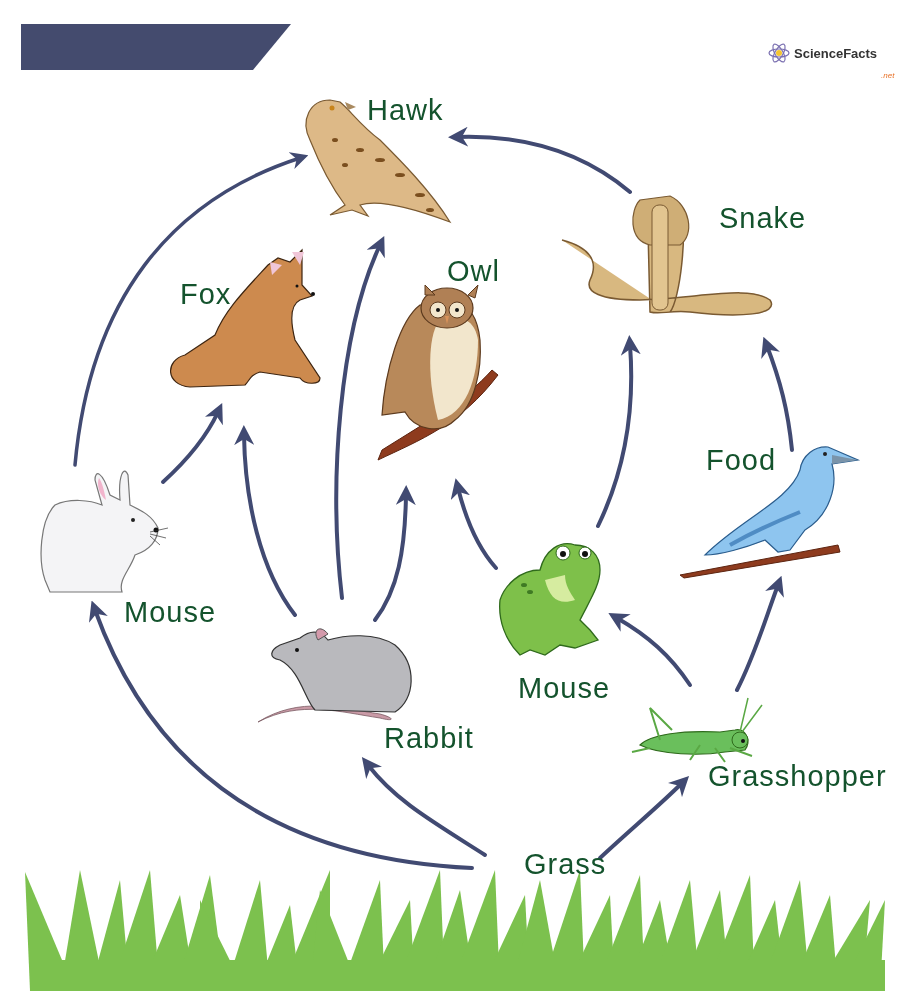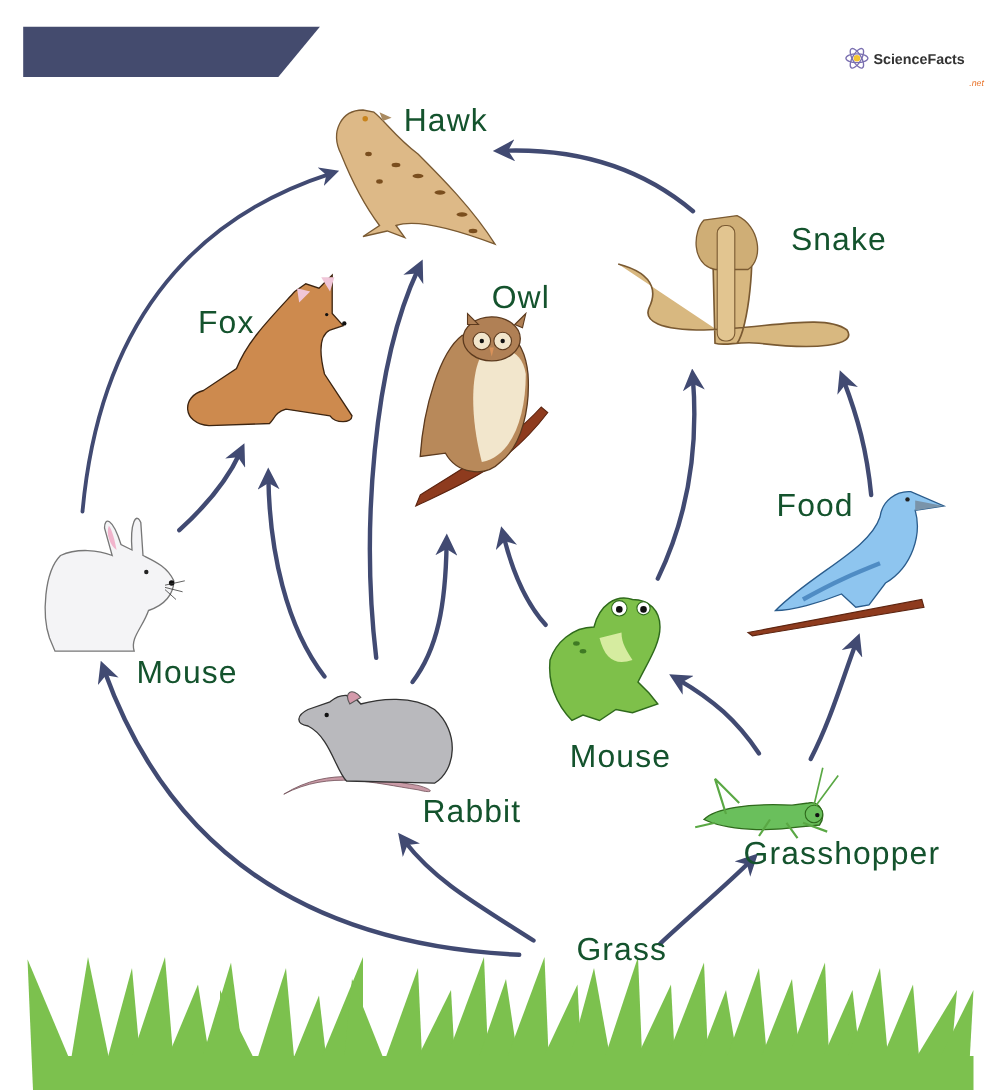--- a/index.html
+++ b/index.html
@@ -176,14 +176,14 @@
 </svg>
 
 <div class="label" style="left:367px;top:94px;">Hawk</div>
 <div class="label" style="left:719px;top:202px;">Snake</div>
 <div class="label" style="left:447px;top:255px;text-align:right;">Owl</div>
 <div class="label" style="left:180px;top:278px;">Fox</div>
 <div class="label" style="left:706px;top:444px;">Food</div>
 <div class="label" style="left:124px;top:596px;">Mouse</div>
 <div class="label" style="left:518px;top:672px;">Mouse</div>
 <div class="label" style="left:384px;top:722px;">Rabbit</div>
-<div class="label" style="left:676px;top:760px;">Grasshopper</div>
+<div class="label" style="left:708px;top:760px;">Grasshopper</div>
 <div class="label" style="left:524px;top:848px;">Grass</div>
 
 </body></html>

